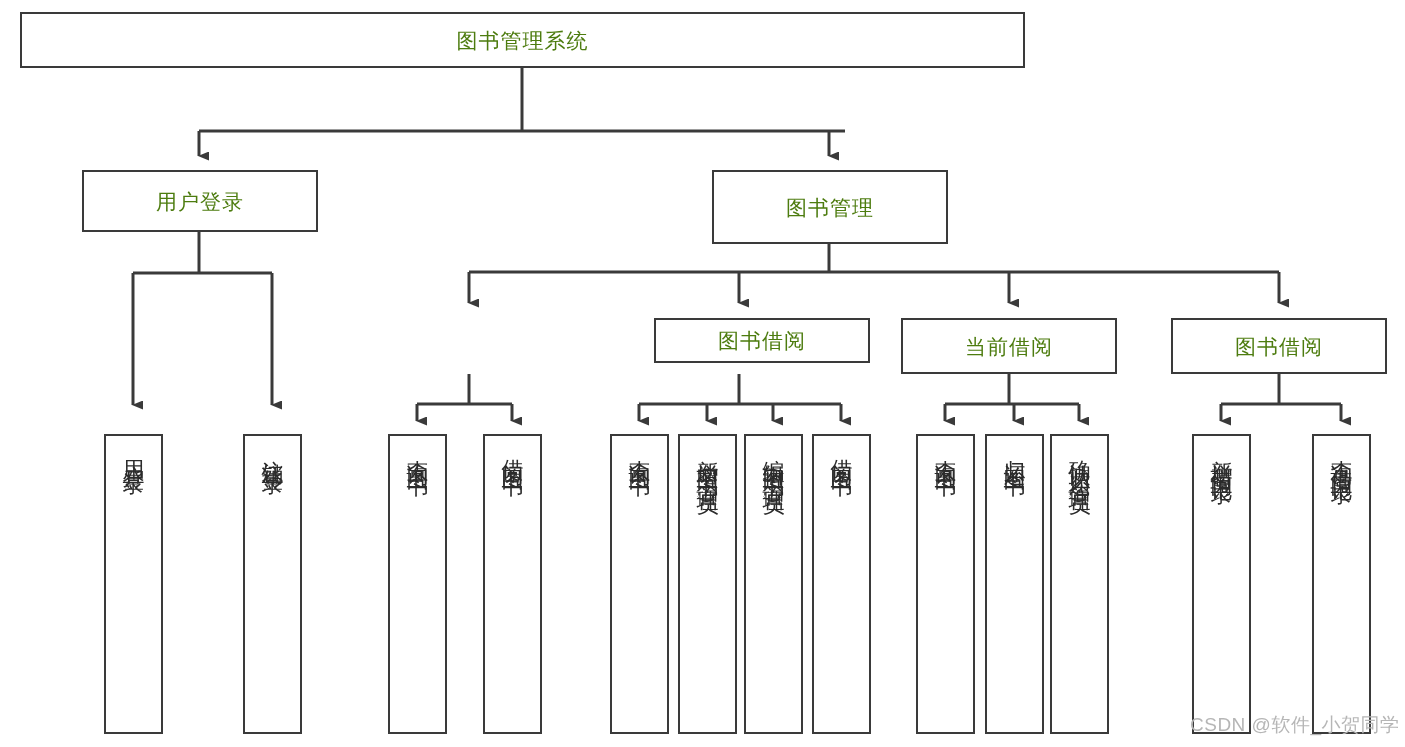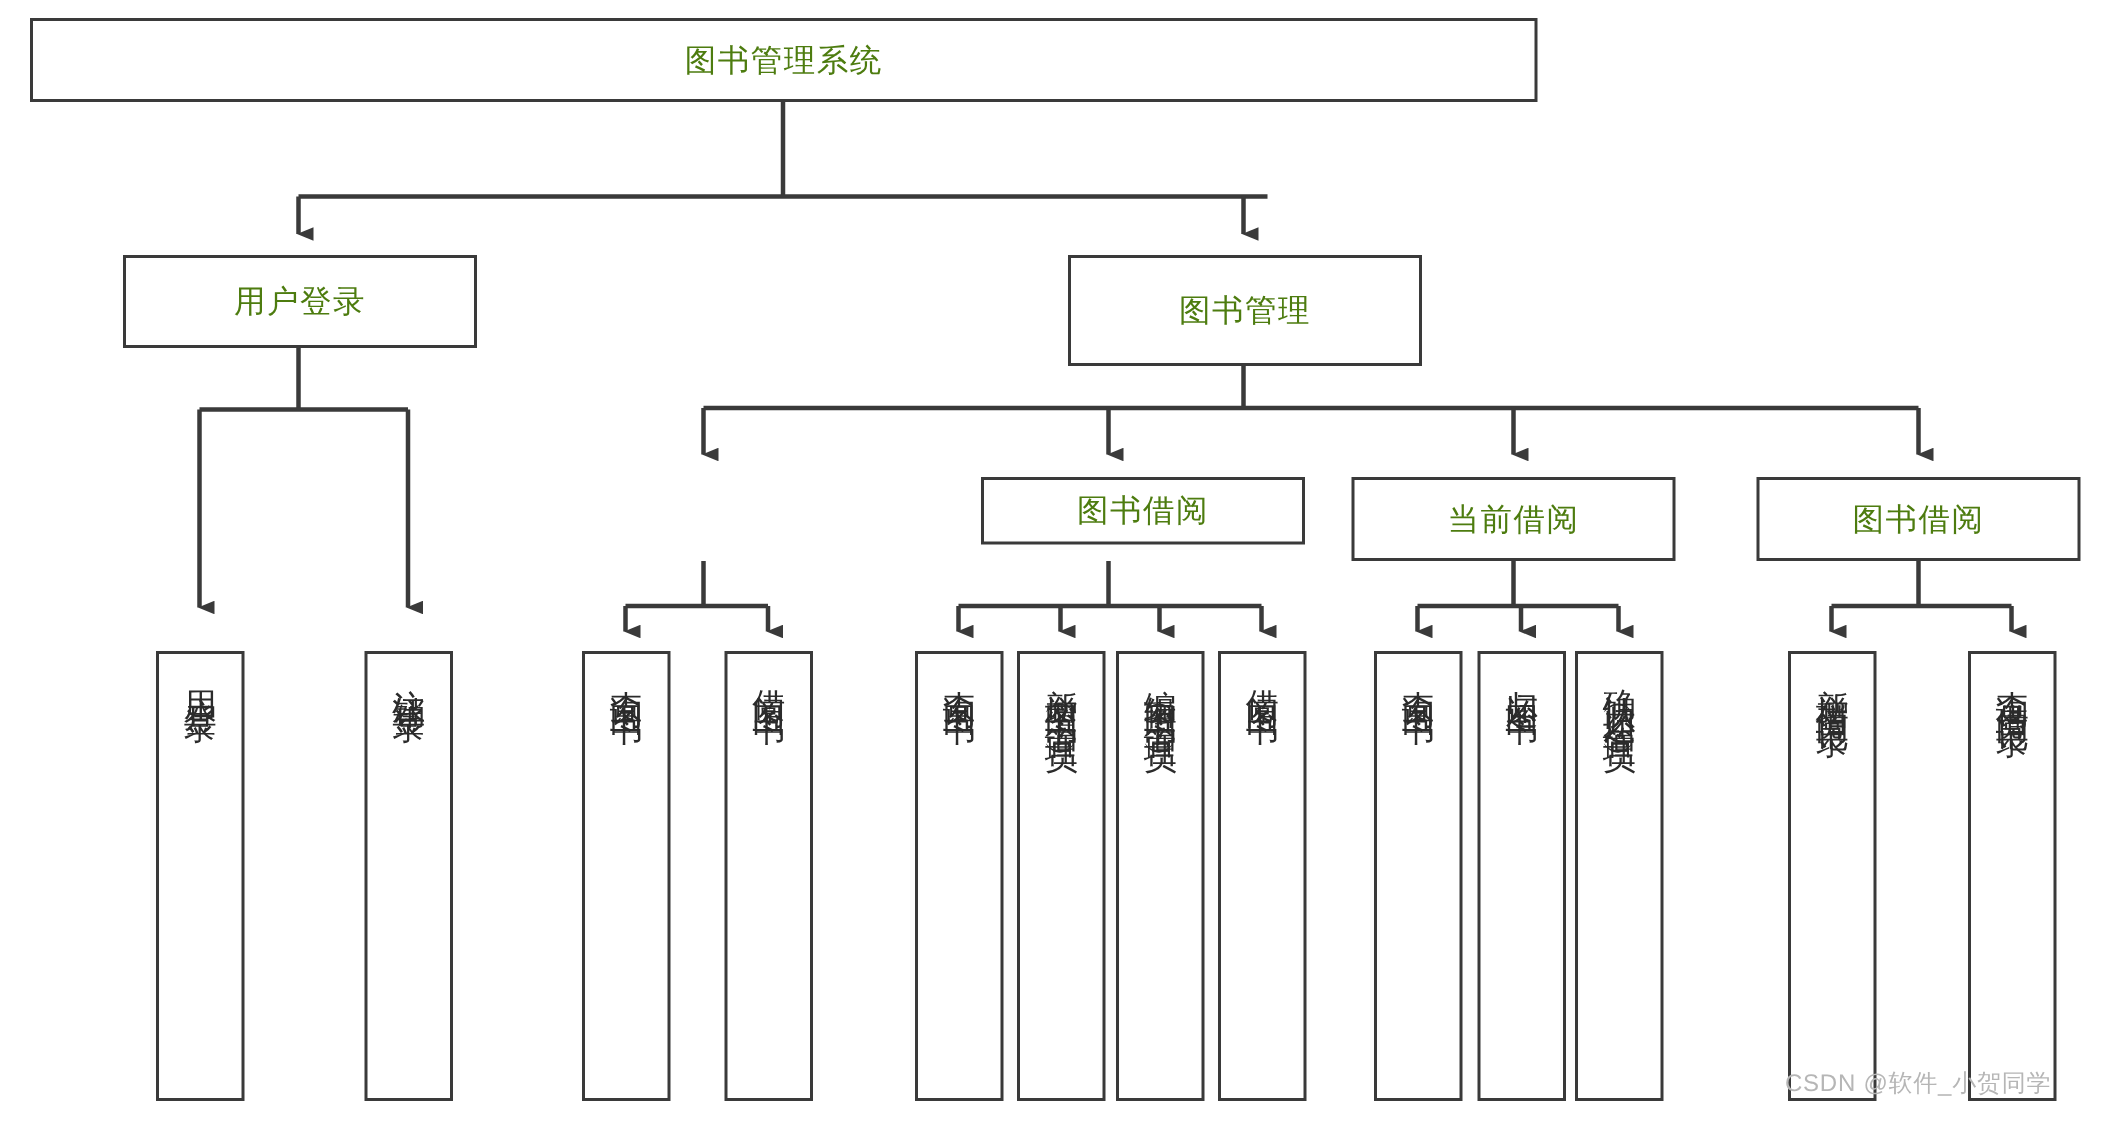--- a/index.html
+++ b/index.html
@@ -57,21 +57,21 @@
     font-size: 22px;
     color: #2b2b2b;
     letter-spacing: 5px;
     line-height: 1;
     white-space: nowrap;
   }
   .watermark {
     position: absolute;
     left: 1190px;
     top: 712px;
-    font-size: 16px;
+    font-size: 19px;
     color: #b6b6b6;
     white-space: nowrap;
     letter-spacing: 0.5px;
   }
 </style>
 </head>
 <body>
 
 <div id="diagram-root">
 

